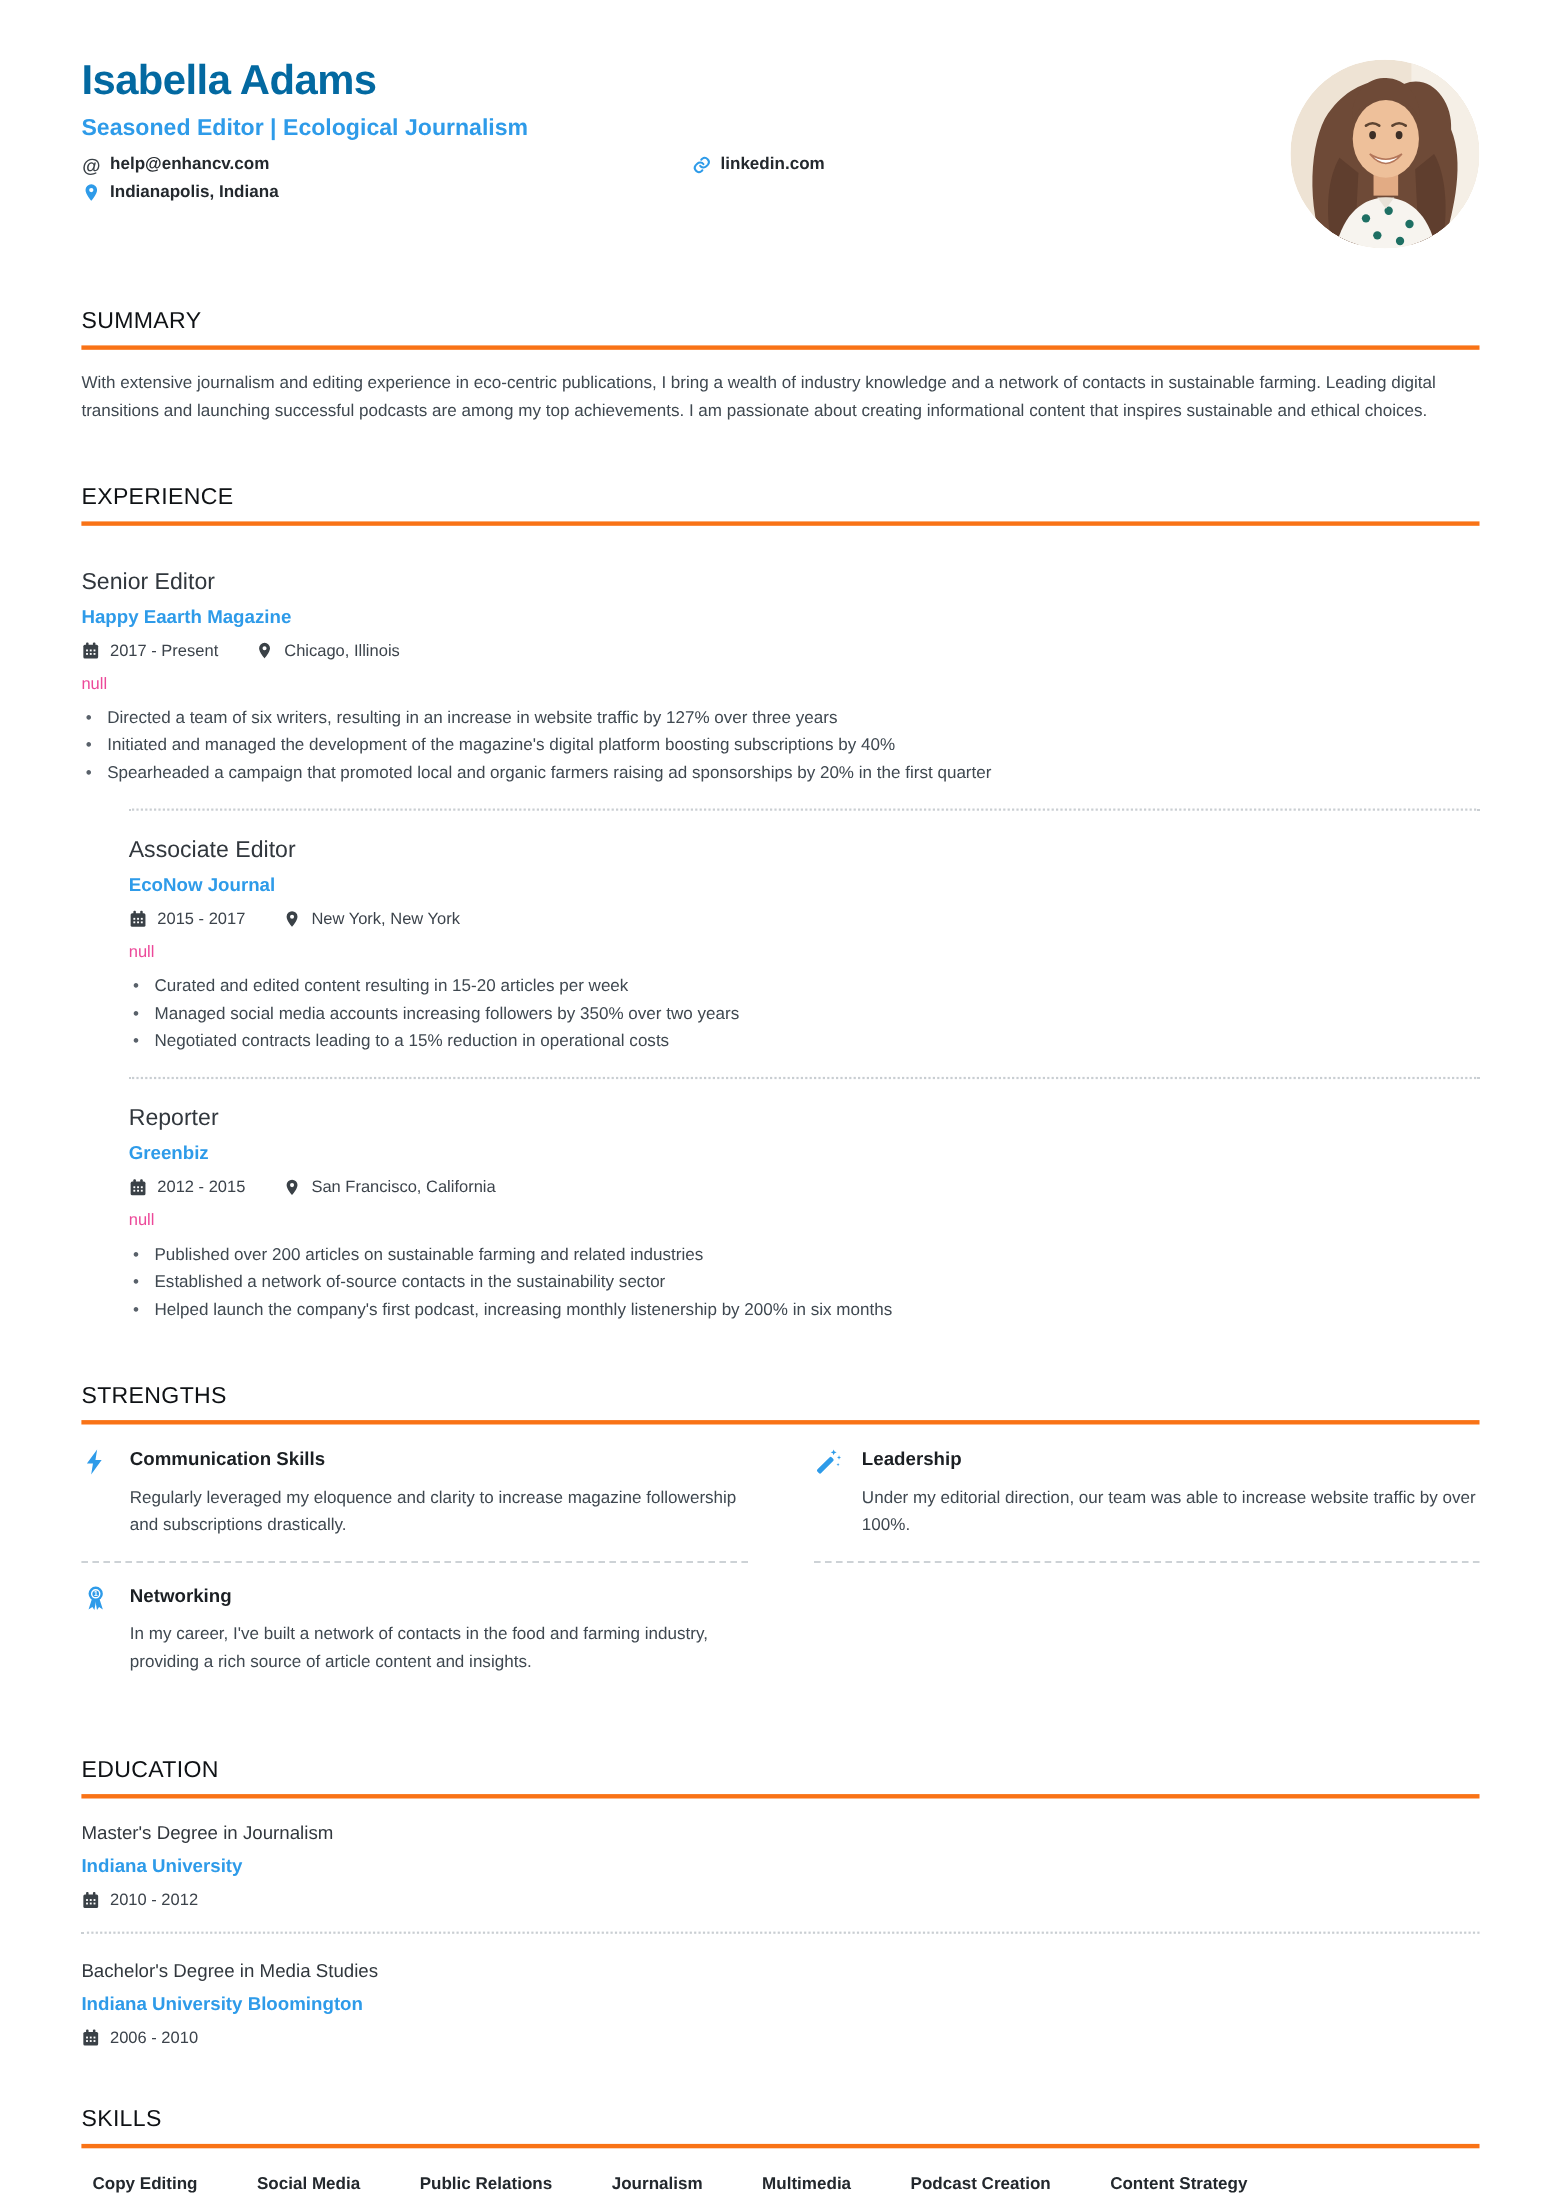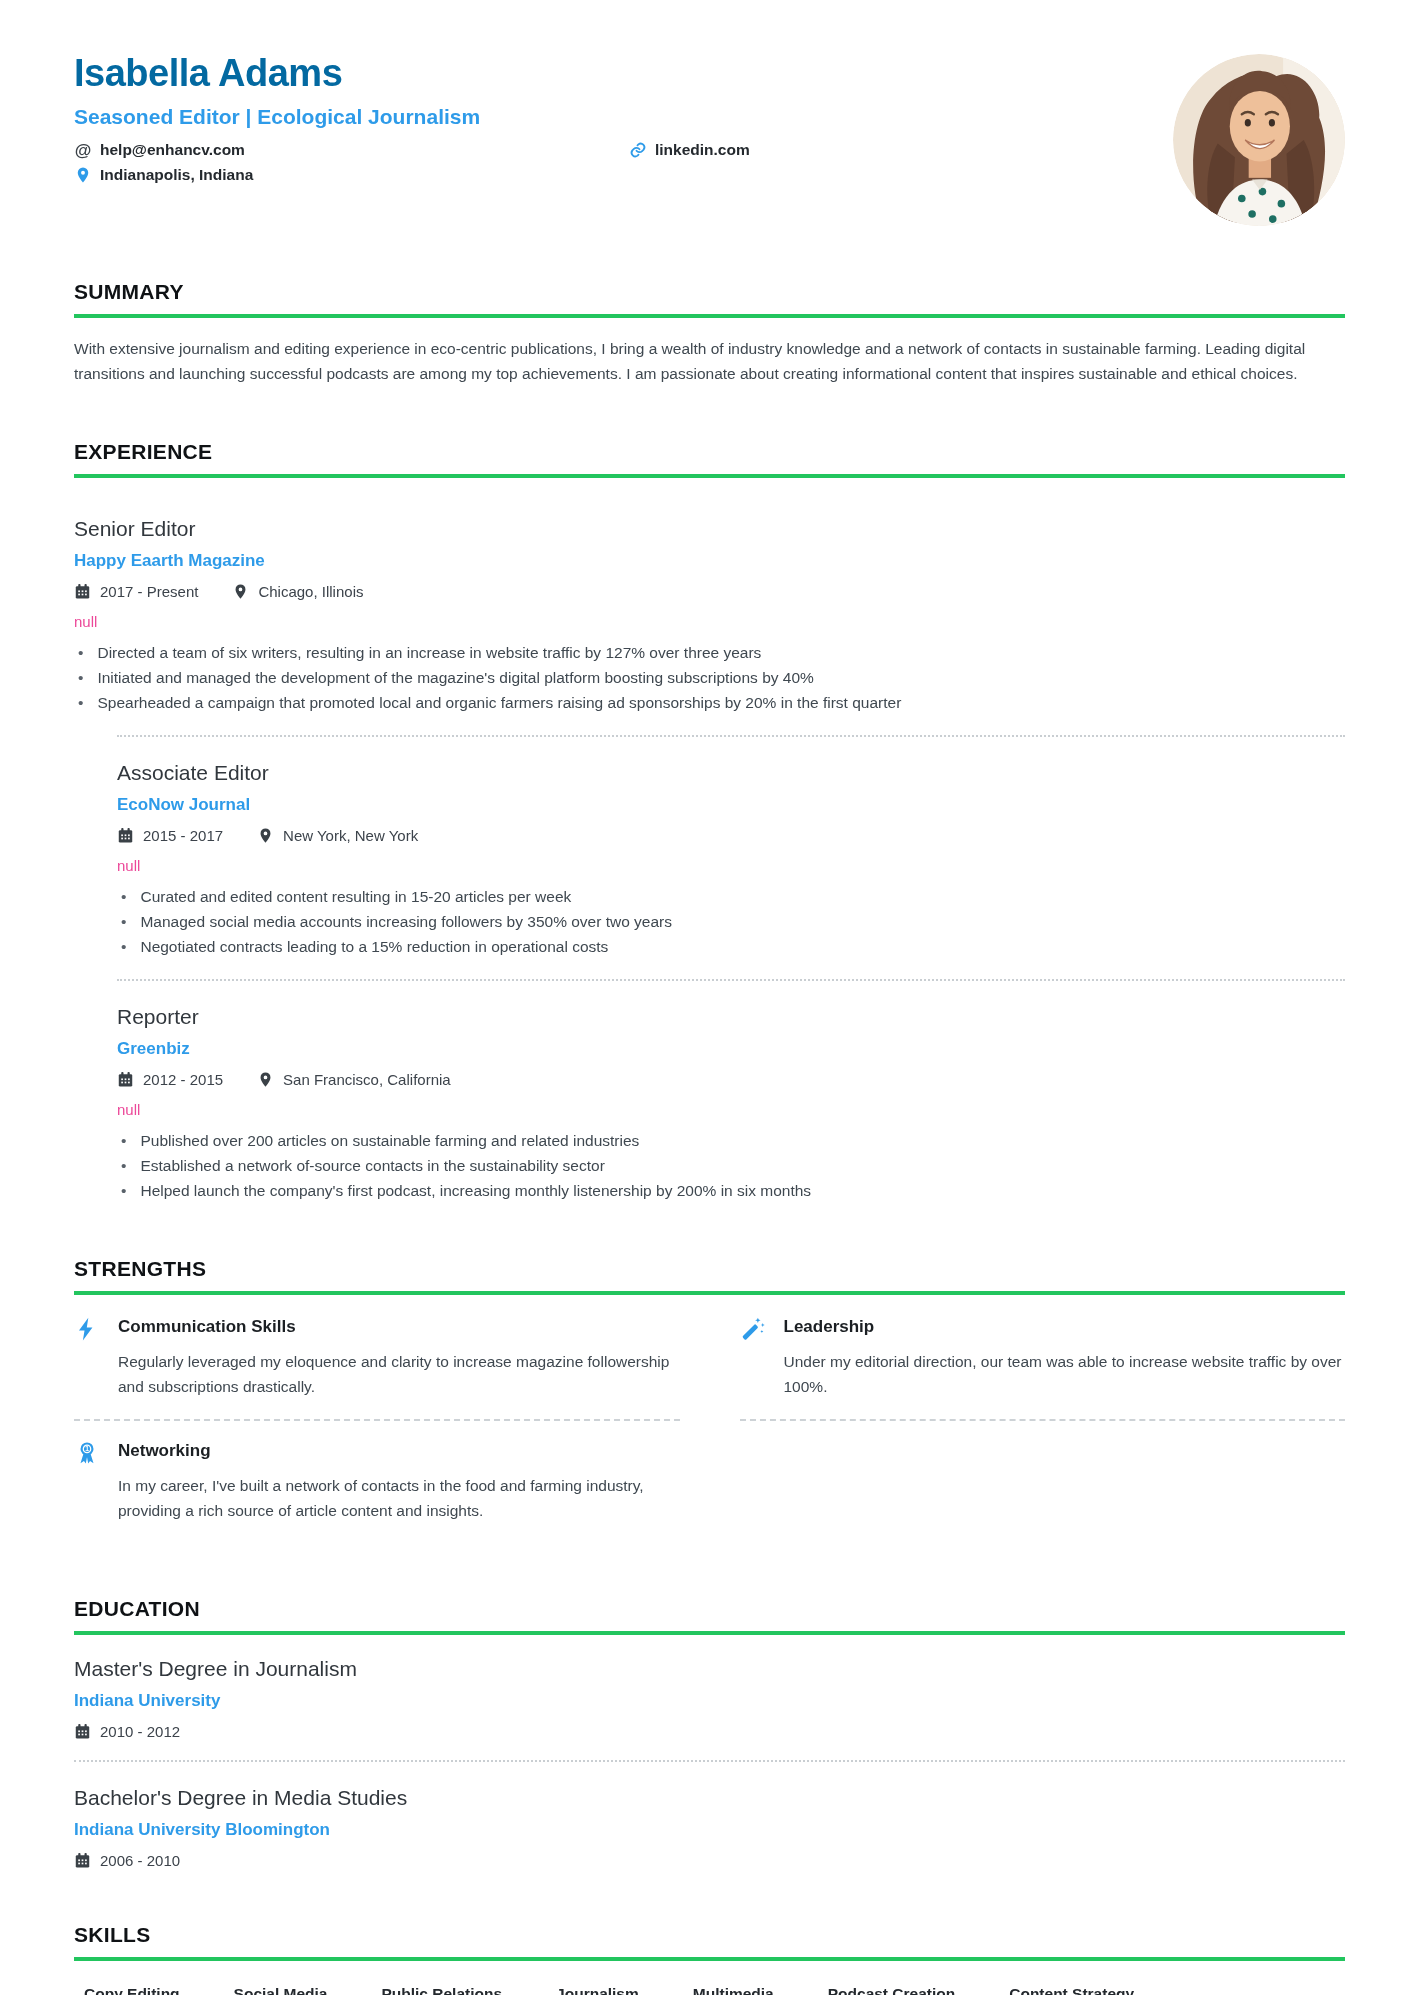--- a/index.html
+++ b/index.html
@@ -26,22 +26,22 @@
   .contact { display:flex; align-items:center; gap:8px; font-size:15.5px; font-weight:700; color:#24292e; }
   .contact .cicon { width:18px; height:18px; display:inline-flex; align-items:center; justify-content:center; flex:0 0 18px; }
   .at-glyph { font-size:17px; font-weight:700; color:#3a4147; line-height:1; }
   .icon-blue { color:#2E9BE9; }
   .avatar { width:172px; height:172px; border-radius:50%; overflow:hidden; flex:0 0 172px; margin-top:2px; }
   .avatar svg { width:100%; height:100%; display:block; }
 
   
   .section { margin-top:54px; }
   .section-heading {
-    font-size:21px; font-weight:700; color:#0f1215; letter-spacing:0.3px;
-    padding-bottom:10px; border-bottom:4px solid #22c55e;
+    font-size:21px; font-weight:400; color:#0f1215; letter-spacing:0.3px;
+    padding-bottom:10px; border-bottom:4px solid #f97316;
   }
   .section-body { padding-top:18px; }
 
   .summary-text { font-size:15.5px; line-height:25px; color:#3f4850; }
 
   
   .job { padding-top:4px;margin-top:17px; }
   .job + .job { border-top:2px dotted #c9ced2; margin-top:20px; padding-top:24px;margin-left:43px; }
   .job-title { font-size:21px; font-weight:400; color:#31373d; margin-bottom:10px; }
   .company { font-size:17px; font-weight:700; color:#2E9BE9; margin-bottom:12px; }
@@ -57,21 +57,21 @@
   .str-grid { display:grid; grid-template-columns:1fr 1fr; column-gap:60px; padding-top:22px; }
   .strength { display:flex; gap:18px; align-items:flex-start; padding-bottom:20px; }
   .strength.with-sep { border-bottom:2px dashed #cdd2d6; margin-bottom:20px; }
   .strength .sicon { width:26px; height:26px; color:#2E9BE9; flex:0 0 26px; margin-top:-1px; }
   .strength-title { font-size:17px; font-weight:700; color:#1b1f23; margin-bottom:12px; }
   .strength-text { font-size:15.5px; line-height:25px; color:#3f4850; }
 
   
   .edu { padding-top:4px; }
   .edu + .edu { border-top:2px dotted #c9ced2; margin-top:20px; padding-top:24px; }
-  .degree { font-size:21px; font-weight:400; color:#31373d; margin-bottom:10px; }
+  .degree { font-size:17px; font-weight:400; color:#31373d; margin-bottom:10px; }
   .school { font-size:17px; font-weight:700; color:#2E9BE9; margin-bottom:12px; }
 
   
   .skills-row { display:flex; flex-wrap:wrap; column-gap:30px; padding-top:24px; }
   .skill-tag {
     font-size:15.5px; font-weight:700; color:#23282d;
     padding:0 12px 14px 12px; border-bottom:2px solid #b4b9bd;
   }
   .skill-tag:first-child { margin-left:-2px; }
 </style>

